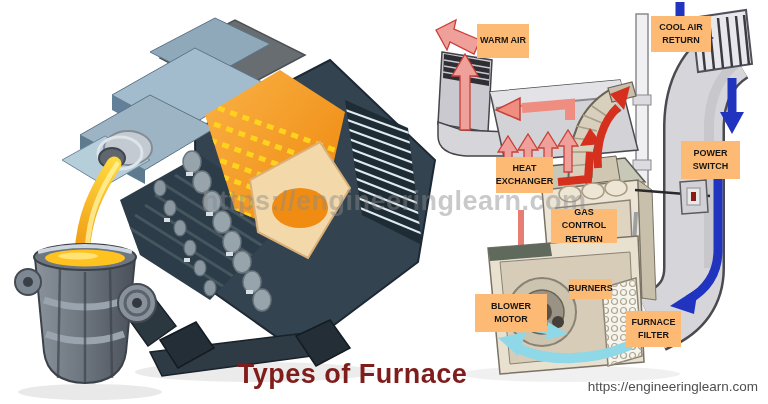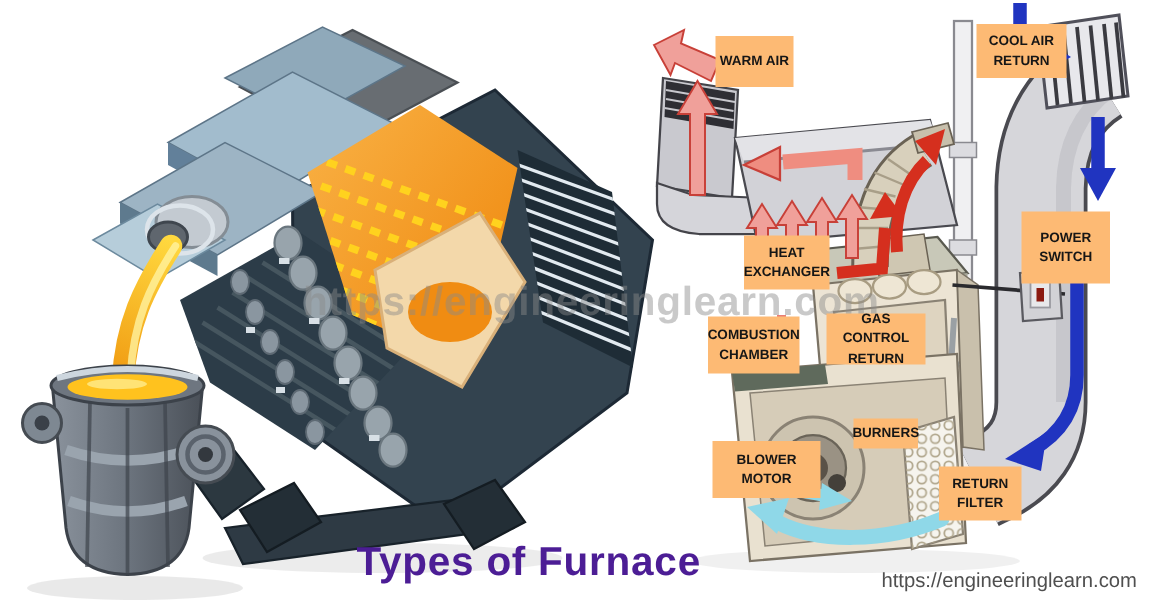--- a/index.html
+++ b/index.html
@@ -9,28 +9,28 @@
   .left-art{left:0;z-index:1;}
   .right-art{left:430px;z-index:1;}
   .watermark{position:absolute;left:202px;top:186px;z-index:2;font-size:27px;font-weight:bold;
              color:#8a8a8a;opacity:.45;letter-spacing:.5px;white-space:nowrap;}
   .label{position:absolute;z-index:3;background:#fdba74;color:#161616;font-size:9px;font-weight:bold;
          line-height:1.45;text-align:center;display:flex;align-items:center;justify-content:center;
          padding:1px 2px;box-sizing:border-box;}
   .lbl-warm-air{left:477px;top:24px;width:52px;height:34px;}
   .lbl-cool-air-return{left:651px;top:16px;width:60px;height:36px;}
   .lbl-heat-exchanger{left:496px;top:157px;width:57px;height:36px;}
-  .lbl-power-switch{left:681px;top:141px;width:59px;height:48px;}
+  .lbl-power-switch{left:681px;top:141px;width:59px;height:38px;}
   .lbl-combustion-chamber{left:472px;top:211px;width:61px;height:38px;}
   .lbl-gas-control-valve{left:551px;top:209px;width:66px;height:34px;}
   .lbl-burners{left:569px;top:279px;width:43px;height:20px;}
   .lbl-blower-motor{left:475px;top:294px;width:72px;height:38px;}
   .lbl-furnace-filter{left:626px;top:311px;width:55px;height:36px;}
   .title{position:absolute;left:200px;top:359px;width:305px;z-index:3;text-align:center;
-         font-size:27px;font-weight:bold;color:#4c1d95;letter-spacing:.5px;}
+         font-size:27px;font-weight:bold;color:#7f1d1d;letter-spacing:.5px;}
   .footer-url{position:absolute;right:10px;top:379px;z-index:3;font-size:13.5px;color:#4f4f4f;}
 </style>
 </head>
 <body>
 
 <div class="page">
 
   <svg class="left-art" width="440" height="404" viewBox="0 0 440 404">
     <defs>
       <linearGradient id="gOrange" x1="0" y1="0" x2="1" y2="1">
@@ -340,21 +340,20 @@
       <rect x="261" y="192" width="5" height="9" fill="#8b1a10"></rect>
     </g>
   </svg>
 
   <div class="watermark">https://engineeringlearn.com</div>
 
   <div class="label lbl-warm-air">WARM AIR</div>
   <div class="label lbl-cool-air-return">COOL AIR RETURN</div>
   <div class="label lbl-heat-exchanger">HEAT EXCHANGER</div>
   <div class="label lbl-power-switch">POWER SWITCH</div>
-  <div class="label lbl-combustion-chamber">COMBUSTION CHAMBER</div>
   <div class="label lbl-gas-control-valve">GAS CONTROL RETURN</div>
   <div class="label lbl-burners">BURNERS</div>
   <div class="label lbl-blower-motor">BLOWER MOTOR</div>
-  <div class="label lbl-furnace-filter">RETURN FILTER</div>
+  <div class="label lbl-furnace-filter">FURNACE FILTER</div>
 
   <div class="title">Types of Furnace</div>
   <div class="footer-url">https://engineeringlearn.com</div>
 </div>
 
 </body></html>

